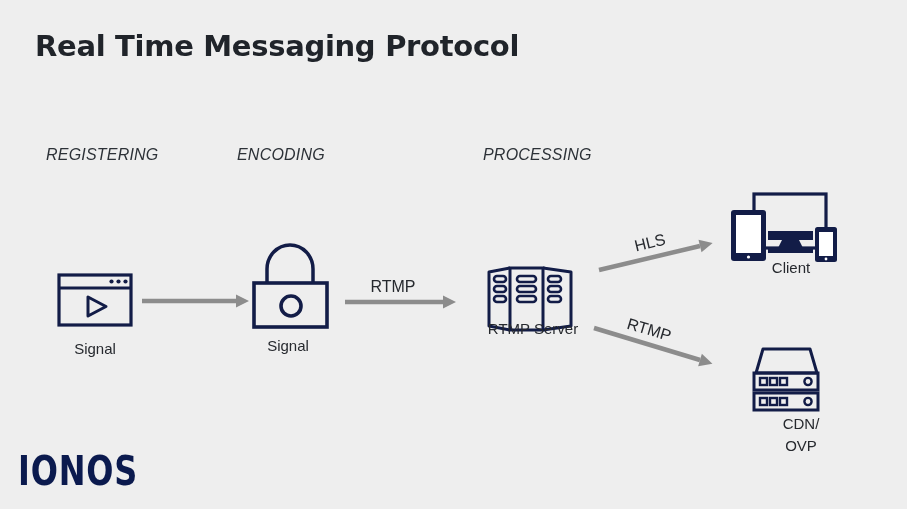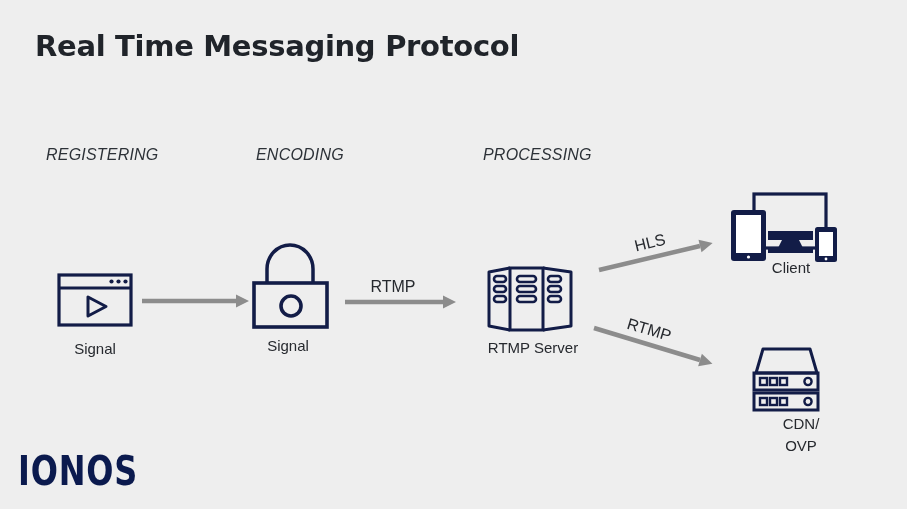--- a/index.html
+++ b/index.html
@@ -20,21 +20,21 @@
   .title{
     position:absolute;left:35px;top:29px;
     font-family:"DejaVu Sans",sans-serif;font-weight:bold;
     font-size:29px;letter-spacing:-0.3px;color:var(--title-color);
   }
   .stage{
     position:absolute;top:146px;font-size:16px;color:var(--header-color);
     letter-spacing:0.2px;
     font-style:italic;
   }
-  .stage.s1{left:46px}.stage.s2{left:256px}.stage.s3{left:483px}.stage.s4{left:728px}
+  .stage.s1{left:46px}.stage.s2{left:237px}.stage.s3{left:483px}.stage.s4{left:728px}
   .icon{position:absolute;}
   .icon svg{display:block;}
   .stroke{fill:none;stroke:var(--icon-navy);}
   .fillnavy{fill:var(--icon-navy);stroke:none;}
   .fillwhite{fill:#ffffff;stroke:none;}
   .nlabel{
     position:absolute;transform:translateX(-50%);font-size:15px;
     color:var(--label-color);white-space:nowrap;
   }
   .nlabel.center{text-align:center;line-height:22px;white-space:normal;margin-left:12px;}
@@ -128,21 +128,21 @@
       <rect class="stroke" x="31" y="20" width="19" height="6" rx="3" stroke-width="2.6"></rect>
       <rect class="stroke" x="31" y="30" width="19" height="6" rx="3" stroke-width="2.6"></rect>
       <rect class="stroke" x="8" y="10" width="12" height="6" rx="3" stroke-width="2.6"></rect>
       <rect class="stroke" x="8" y="20" width="12" height="6" rx="3" stroke-width="2.6"></rect>
       <rect class="stroke" x="8" y="30" width="12" height="6" rx="3" stroke-width="2.6"></rect>
       <rect class="stroke" x="62" y="10" width="13" height="6" rx="3" stroke-width="2.6"></rect>
       <rect class="stroke" x="62" y="20" width="13" height="6" rx="3" stroke-width="2.6"></rect>
       <rect class="stroke" x="62" y="30" width="13" height="6" rx="3" stroke-width="2.6"></rect>
     </svg>
   </div>
-  <div class="nlabel" style="left:533px;top:339px;">RTMP Server</div>
+  <div class="nlabel" style="left:533px;top:320px;">RTMP Server</div>
 
   <div class="alabel hls" style="left:650px;top:243px;">HLS</div>
   <div class="alabel rtmpd" style="left:649px;top:330px;">RTMP</div>
 
   <div class="icon" style="left:728px;top:191px;">
     <svg width="112" height="72" viewBox="0 0 112 72">
       <rect class="stroke" x="26" y="3" width="72" height="54" stroke-width="3.2"></rect>
       <rect class="fillnavy" x="40" y="40" width="45" height="9"></rect>
       <polygon class="fillnavy" points="54,49 71,49 75,57 50,57"></polygon>
       <rect class="fillnavy" x="40" y="57" width="45" height="5"></rect>

